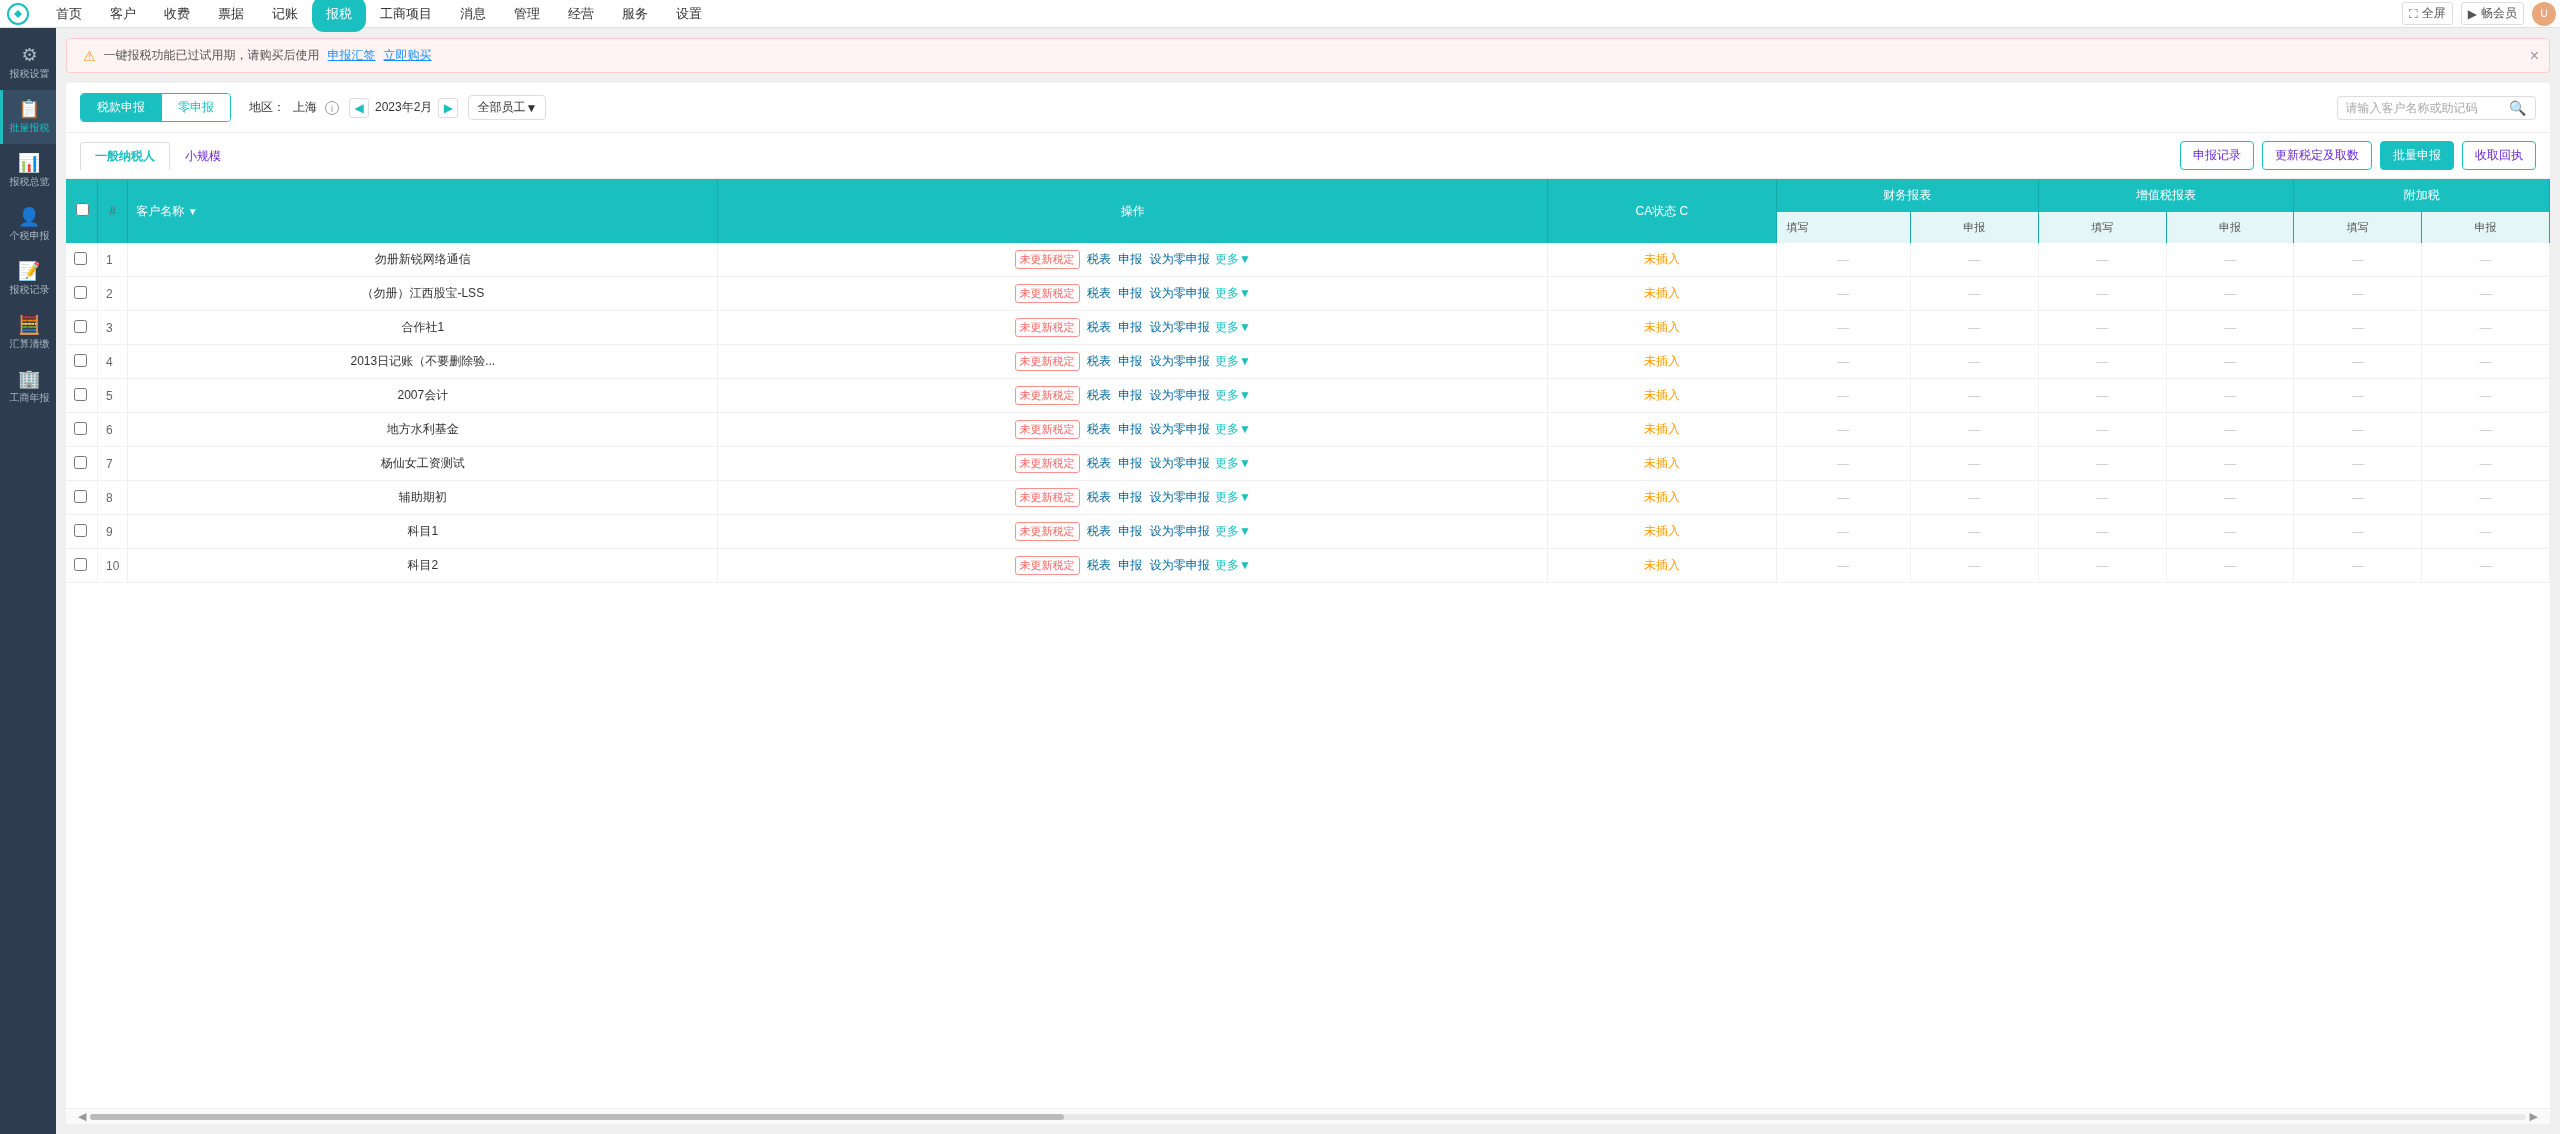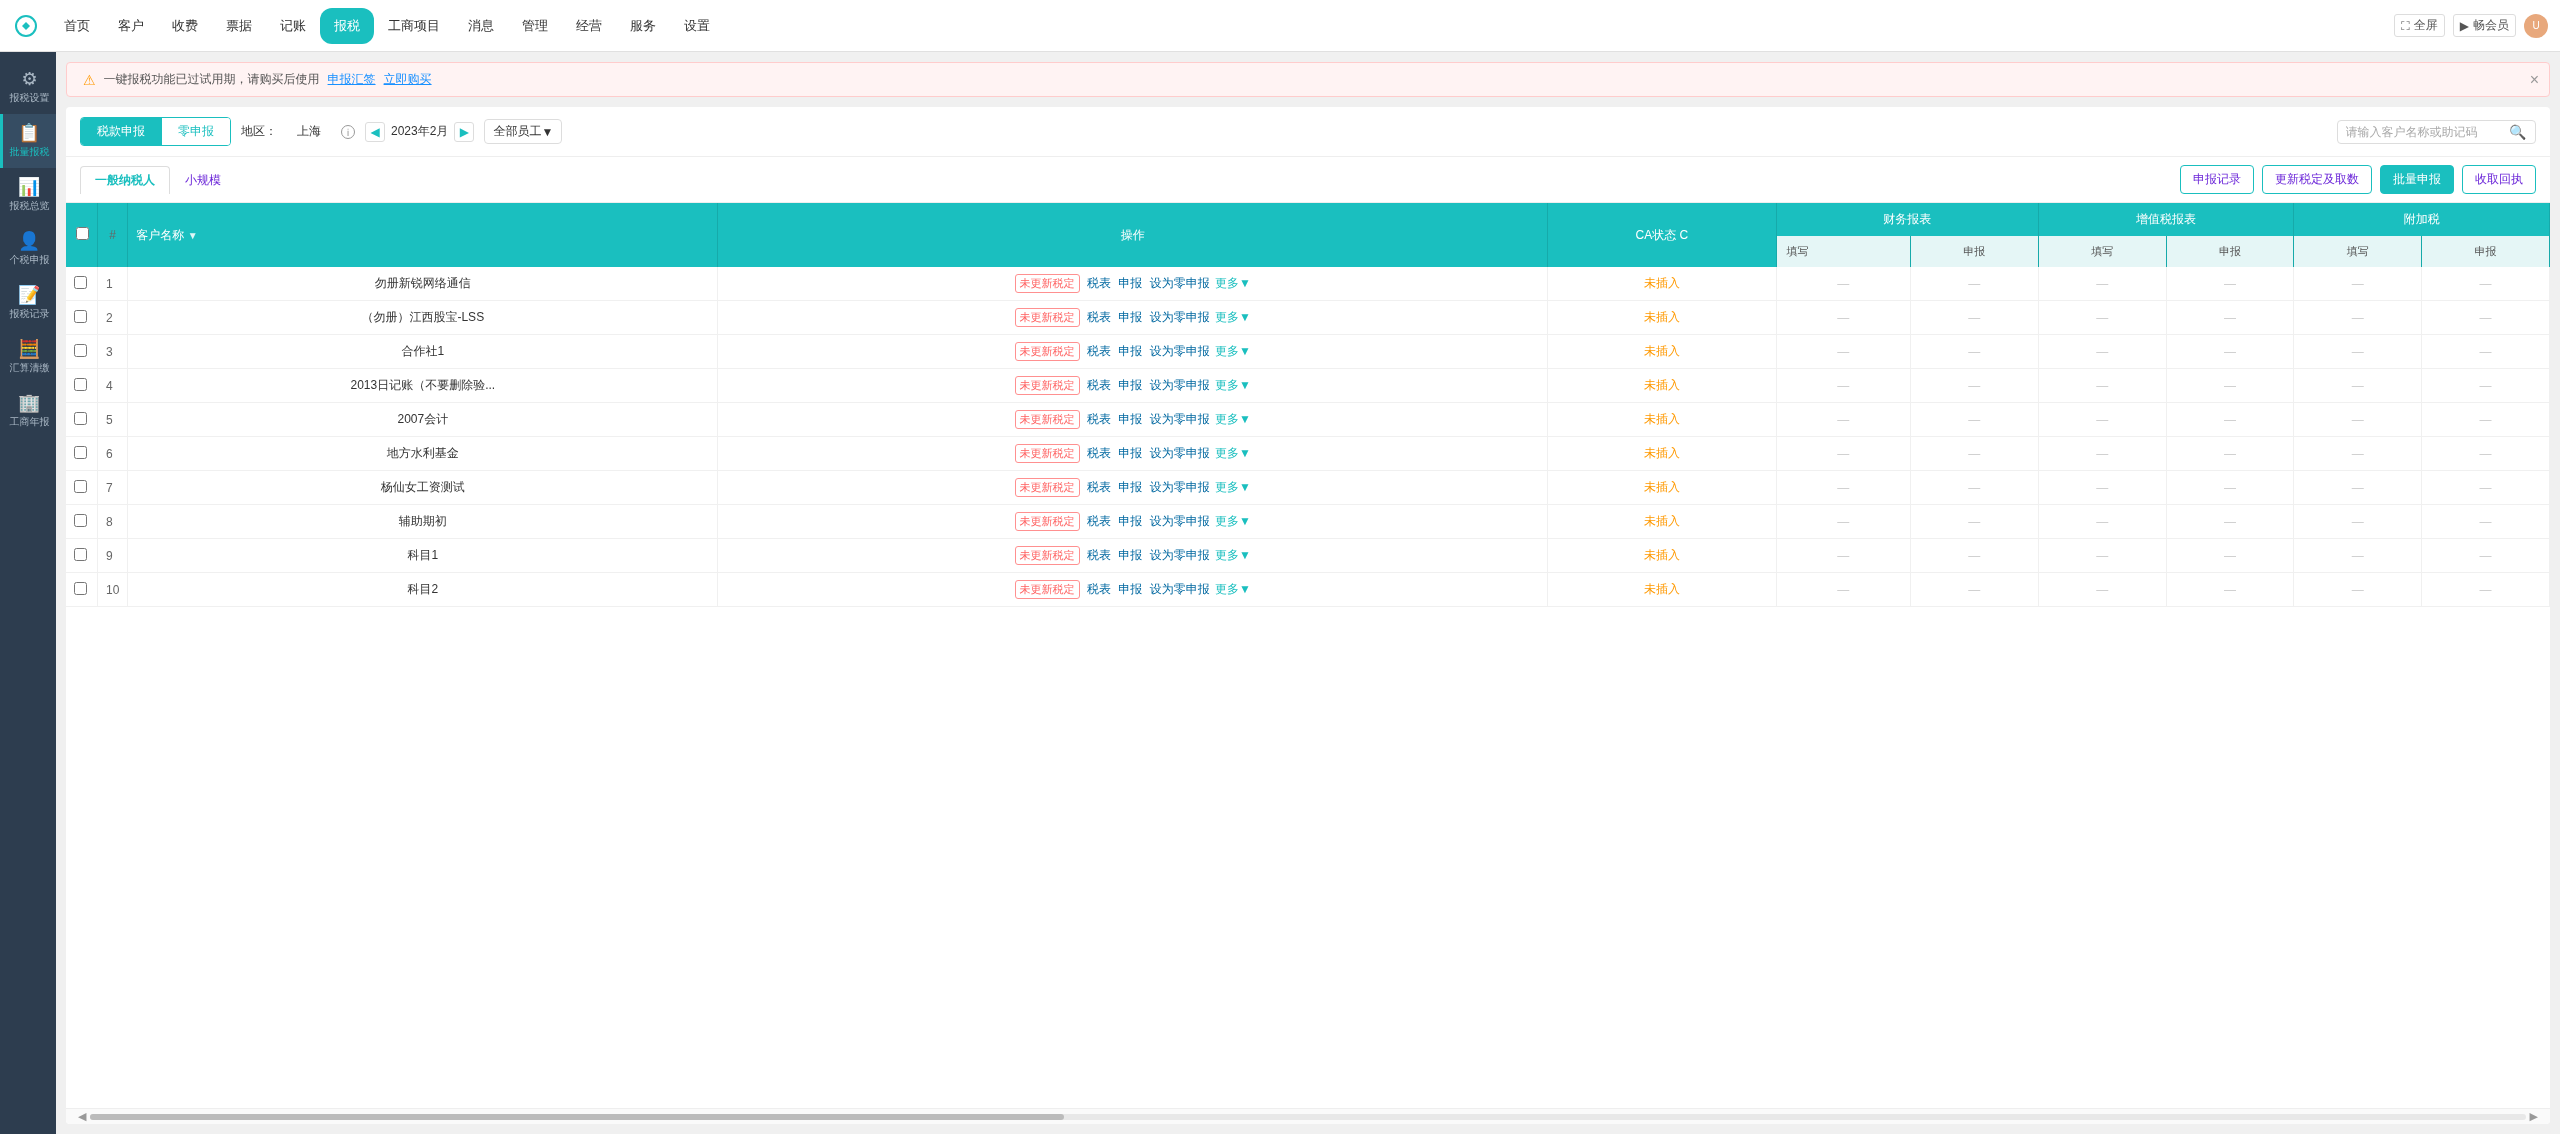--- a/index.html
+++ b/index.html
@@ -4,22 +4,22 @@
   <style>
     * { box-sizing: border-box; margin: 0; padding: 0; }
     body { font-family: 'Microsoft YaHei', Arial, sans-serif; font-size: 12px; background: #f0f0f0; display: flex; flex-direction: column; height: 100vh; overflow: hidden; }
 
     
     .top-nav {
       background: #fff;
       border-bottom: 1px solid #e0e0e0;
       display: flex;
       align-items: center;
-      height: 52px;
-      padding: 0 12px;
+      height: 28px;
+      padding: 0 4px;
       position: relative;
       z-index: 10;
     }
     .top-nav-logo {
       width: 28px;
       height: 28px;
       margin-right: 10px;
       display: flex;
       align-items: center;
       justify-content: center;
@@ -189,23 +189,24 @@
     .tab-btn.active {
       background: #1abfbf;
       color: #fff;
     }
     .tab-btn + .tab-btn { border-left: 1px solid #1abfbf; }
 
     
     .region-info {
       display: flex;
       align-items: center;
-      gap: 20px;
+      gap: 8px;
       font-size: 12px;
       color: #333;
+      margin-left: 8px;
     }
     .region-info .info-icon {
       width: 14px;
       height: 14px;
       border-radius: 50%;
       border: 1px solid #999;
       display: flex;
       align-items: center;
       justify-content: center;
       font-size: 10px;

